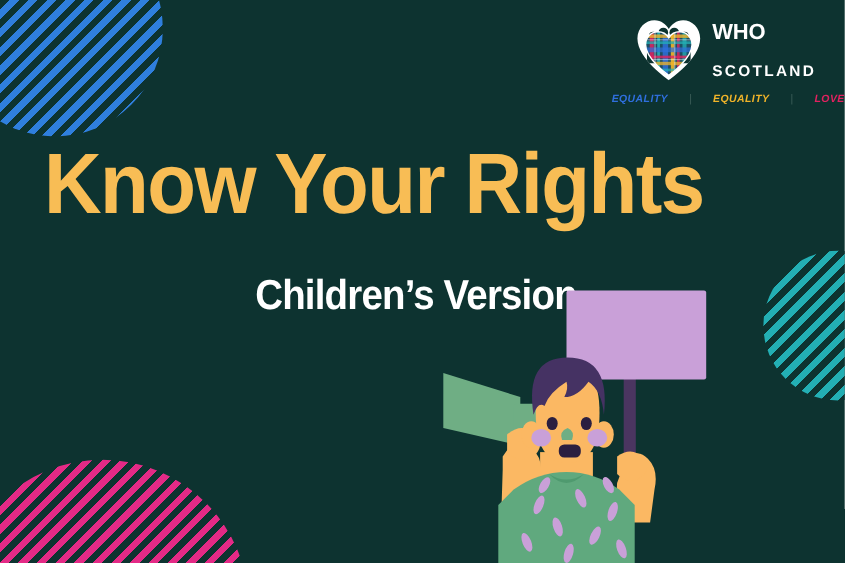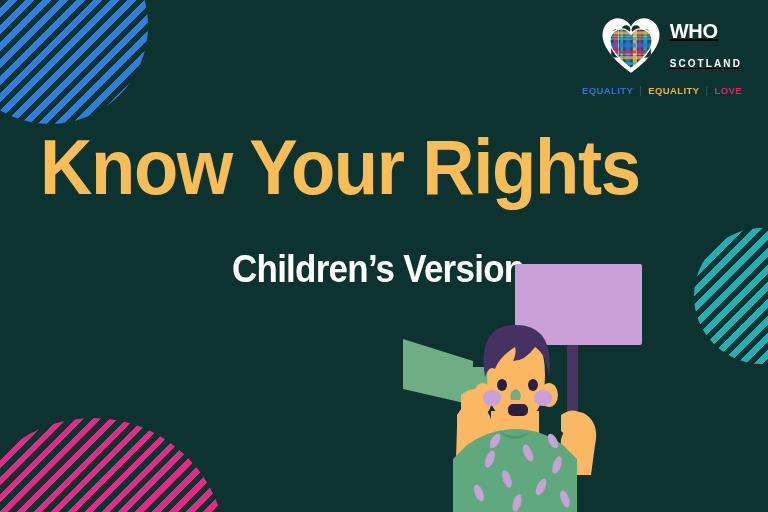--- a/index.html
+++ b/index.html
@@ -65,21 +65,20 @@
     right: 26px;
     top: 14px;
     width: 160px;
     text-align: right;
   }
   #logo-lockup {
     display: flex;
     align-items: center;
     justify-content: flex-end;
     gap: 8px;
-    text-decoration: underline;
   }
   #logo-heart-mark {
     width: 62px;
     height: 62px;
     flex: 0 0 auto;
   }
   #logo-wordmark {
     text-align: left;
     line-height: 1;
   }
@@ -87,34 +86,35 @@
     color: #ffffff;
     font-weight: bold;
     font-size: 20px;
     letter-spacing: -0.2px;
     line-height: 1.02;
     display: block;
   }
   #logo-scotland {
     color: #ffffff;
     font-weight: bold;
-    font-size: 10px;
+    font-size: 14px;
     letter-spacing: 2.1px;
     display: block;
     margin-top: 17px;
   }
   #tagline {
     margin-top: 9px;
     display: flex;
-    justify-content: space-between;
+    justify-content: center;
     align-items: center;
-    gap: 5px;
+    gap: 19px;
     font-size: 9.5px;
     font-weight: bold;
     letter-spacing: 0.4px;
+    font-style: italic;
   }
   .tagline-sep {
     color: #3a5c58;
     font-weight: normal;
     font-size: 10px;
   }
 
   
   #headline {
     position: absolute;

